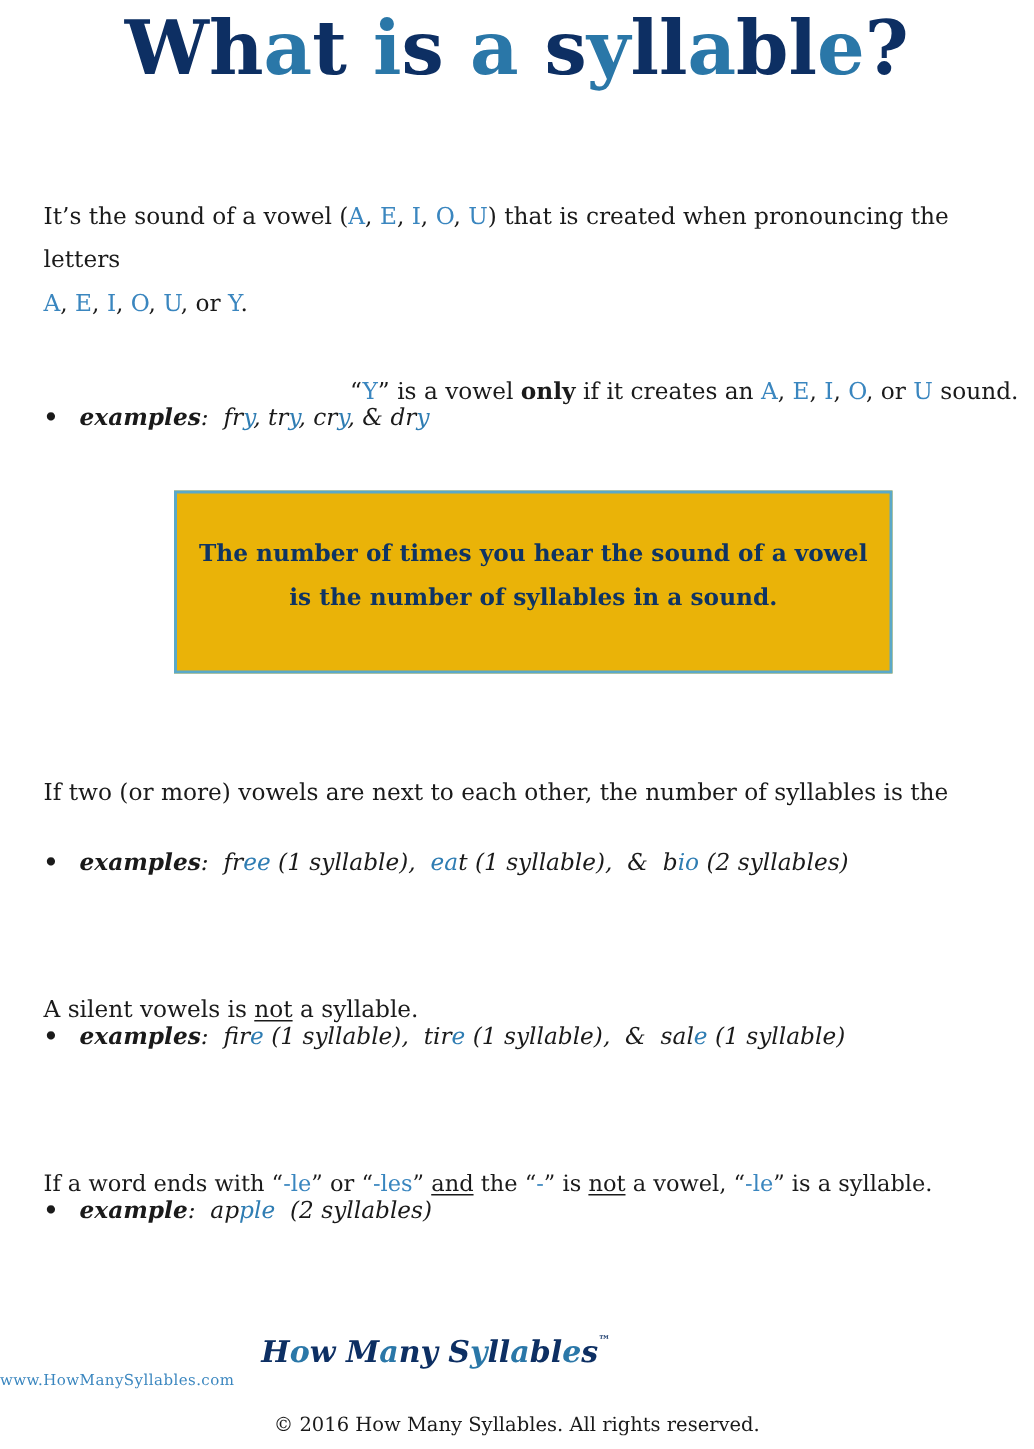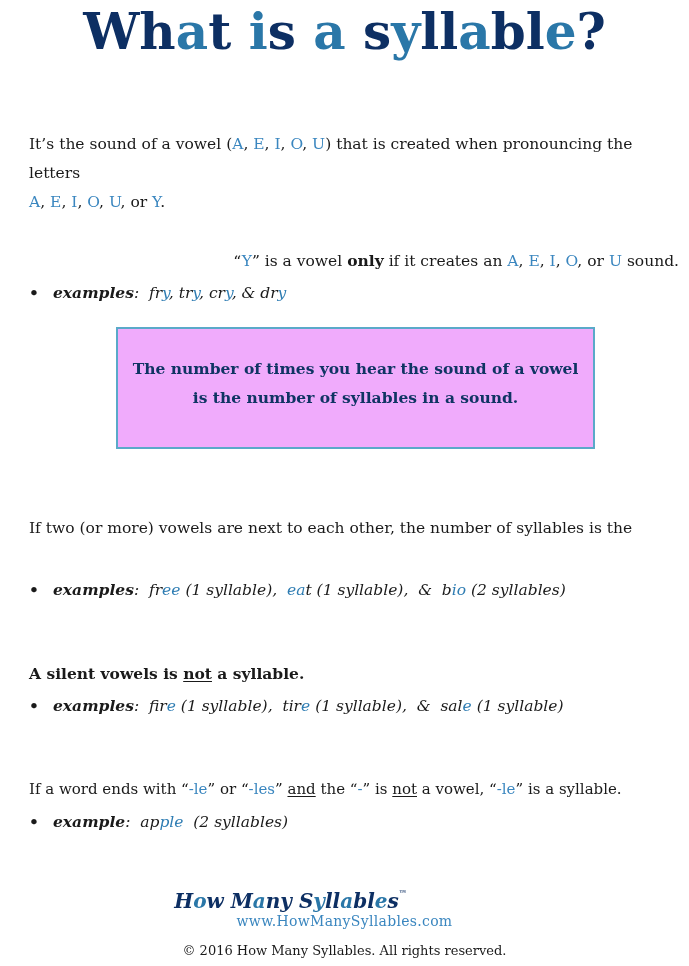--- a/index.html
+++ b/index.html
@@ -15,45 +15,45 @@
     line-height: 64px; color: #0d2f63; letter-spacing: 0px;
   }
   .title .v { color: #2a77a8; }
   .para {
     position: absolute; left: 29px; width: 650px;
     font-size: 15.5px; line-height: 29px; color: #1a1a1a; margin-top: 12px;
   }
   .para .v { color: #3a86bf; }
   .ex {
     position: absolute; left: 29px; width: 640px;
-    font-size: 15.5px; line-height: 24px; font-style: italic; color: #1a1a1a; margin-top: 15px;
+    font-size: 15.5px; line-height: 24px; font-style: italic; color: #1a1a1a;
   }
   .ex .bullet { display: inline-block; width: 24px; font-style: normal; font-weight: bold; }
   .ex .lbl { font-weight: bold; }
   .ex .v { color: #2f7db3; }
   u { text-decoration: underline; text-underline-offset: 2px; }
   .box {
     position: absolute; left: 116px; top: 327px; width: 475px; height: 118px;
-    border: 2px solid #5aa9c9; background: #f0abfc;
+    border: 2px solid #5aa9c9; background: #eab308;
     display: flex; flex-direction: column; align-items: center; justify-content: flex-start;
   }
   .box .line {
     font-weight: bold; color: #0f3463; font-size: 15.5px; line-height: 29px; text-align: center;
   }
   .box .l1 { margin-top: 25px; }
   .footer-logo {
     position: absolute; left: 0; top: 876px; width: 581px; text-align: center;
     font-family: "DejaVu Serif", serif; font-weight: bold; font-style: italic;
     font-size: 20px; line-height: 34px; color: #0d2f63;
   }
   .footer-logo .v { color: #2a77a8; }
   .footer-logo sup { font-size: 8px; font-style: normal; vertical-align: 12px; }
   .footer-url {
-    position: absolute; left: 0; top: 910px; width: 689px; text-align: center;
-    font-size: 14px; line-height: 22px; color: #3a86bf; letter-spacing: 0.3px;
+    position: absolute; left: 0; top: 910px; width: 689px; 
+    font-size: 10px; line-height: 22px; color: #3a86bf; letter-spacing: 0.3px;
   }
   .footer-copy {
     position: absolute; left: 0; top: 940px; width: 689px; text-align: center;
     font-size: 13px; line-height: 22px; color: #1a1a1a;
   }
 </style>
 </head>
 <body>
 
 <div class="title">
@@ -77,21 +77,21 @@
   <div class="line">is the number of syllables in a sound.</div>
 </div>
 
 <div class="para" style="top:502px;">
   <span>If two (or more) vowels are next to each other, the number of syllables is the</span><br>
 </div>
 <div class="ex" style="top:563px;">
   <span class="bullet">•</span><span class="lbl">examples</span>:&nbsp; <span>fr</span><span class="v">ee</span> <span>(1 syllable)</span>,&nbsp; <span class="v">ea</span><span>t</span> <span>(1 syllable)</span>,&nbsp; &amp;&nbsp; <span>b</span><span class="v">io</span> <span>(2 syllables)</span>
 </div>
 
-<div class="para" style="top:647px;font-weight:bold;">
+<div class="para" style="top:647px;">
   <span>A silent vowels is </span><u>not</u><span> a syllable.</span>
 </div>
 <div class="ex" style="top:679px;">
   <span class="bullet">•</span><span class="lbl">examples</span>:&nbsp; <span>fir</span><span class="v">e</span> <span>(1 syllable)</span>,&nbsp; <span>tir</span><span class="v">e</span> <span>(1 syllable)</span>,&nbsp; &amp;&nbsp; <span>sal</span><span class="v">e</span> <span>(1 syllable)</span>
 </div>
 
 <div class="para" style="top:763px; font-size:15px;">
   <span>If a word ends with </span>“<span class="v">-le</span>”<span> or </span>“<span class="v">-les</span>” <u>and</u><span> the </span>“<span class="v">-</span>”<span> is </span><u>not</u><span> a vowel, </span>“<span class="v">-le</span>”<span> is a syllable.</span>
 </div>
 <div class="ex" style="top:795px;">

